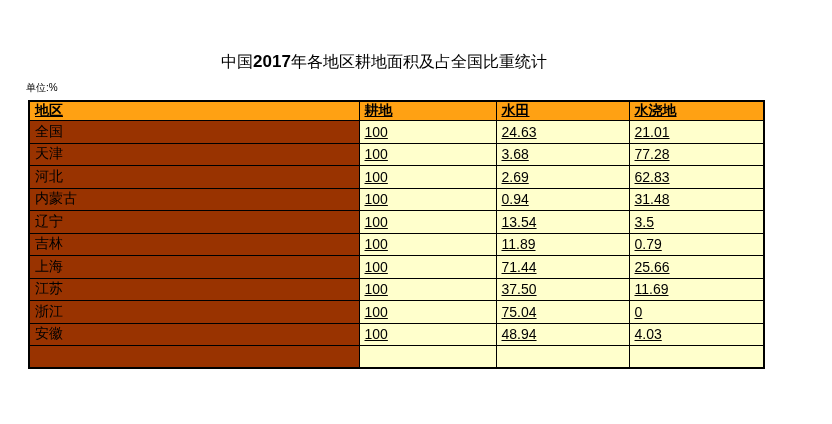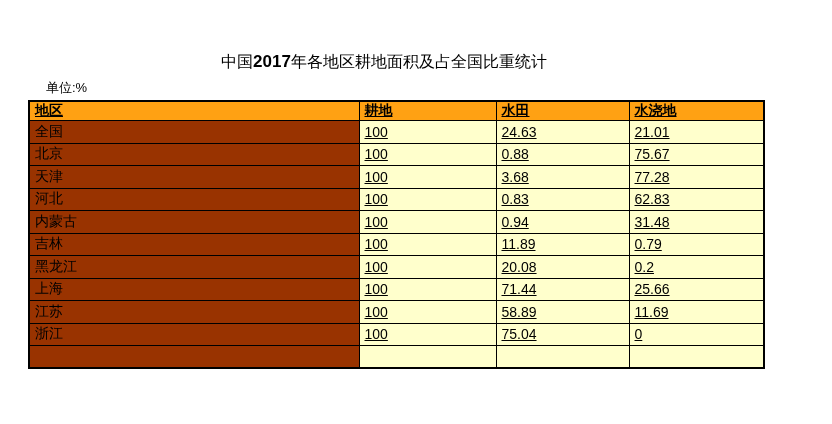--- a/index.html
+++ b/index.html
@@ -31,22 +31,22 @@
     line-height: 22px;
     white-space: nowrap;
   }
   .title .year {
     font-weight: bold;
     font-size: 17px;
   }
   .unit {
     position: absolute;
     top: 79px;
-    left: 46px;
-    font-size: 13px;
+    left: 26px;
+    font-size: 10px;
     line-height: 18px;
   }
   table.data {
     position: absolute;
     left: 28px;
     top: 100px;
     border-collapse: collapse;
     table-layout: fixed;
     border: 2px solid var(--border);
   }
@@ -98,72 +98,72 @@
       </tr>
     </thead>
     <tbody>
         <tr>
           <td class="region">全国</td>
           <td class="val">100</td>
           <td class="val">24.63</td>
           <td class="val">21.01</td>
         </tr>
         <tr>
-          <td class="region">北京</td>
-          <td class="val">100</td>
-          <td class="val">0.88</td>
-          <td class="val">75.67</td>
-        </tr>
-        <tr>
           <td class="region">天津</td>
           <td class="val">100</td>
           <td class="val">3.68</td>
           <td class="val">77.28</td>
         </tr>
         <tr>
           <td class="region">河北</td>
           <td class="val">100</td>
-          <td class="val">0.83</td>
+          <td class="val">2.69</td>
           <td class="val">62.83</td>
         </tr>
         <tr>
           <td class="region">内蒙古</td>
           <td class="val">100</td>
           <td class="val">0.94</td>
           <td class="val">31.48</td>
         </tr>
         <tr>
+          <td class="region">辽宁</td>
+          <td class="val">100</td>
+          <td class="val">13.54</td>
+          <td class="val">3.5</td>
+        </tr>
+        <tr>
           <td class="region">吉林</td>
           <td class="val">100</td>
           <td class="val">11.89</td>
           <td class="val">0.79</td>
-        </tr>
-        <tr>
-          <td class="region">黑龙江</td>
-          <td class="val">100</td>
-          <td class="val">20.08</td>
-          <td class="val">0.2</td>
         </tr>
         <tr>
           <td class="region">上海</td>
           <td class="val">100</td>
           <td class="val">71.44</td>
           <td class="val">25.66</td>
         </tr>
         <tr>
           <td class="region">江苏</td>
           <td class="val">100</td>
-          <td class="val">58.89</td>
+          <td class="val">37.50</td>
           <td class="val">11.69</td>
         </tr>
         <tr>
           <td class="region">浙江</td>
           <td class="val">100</td>
           <td class="val">75.04</td>
           <td class="val">0</td>
+        </tr>
+        <tr>
+          <td class="region">安徽</td>
+          <td class="val">100</td>
+          <td class="val">48.94</td>
+          <td class="val">4.03</td>
         </tr>
         <tr>
           <td class="region"></td>
           <td class="val"></td>
           <td class="val"></td>
           <td class="val"></td>
         </tr>
       </tbody>
   </table>
 

